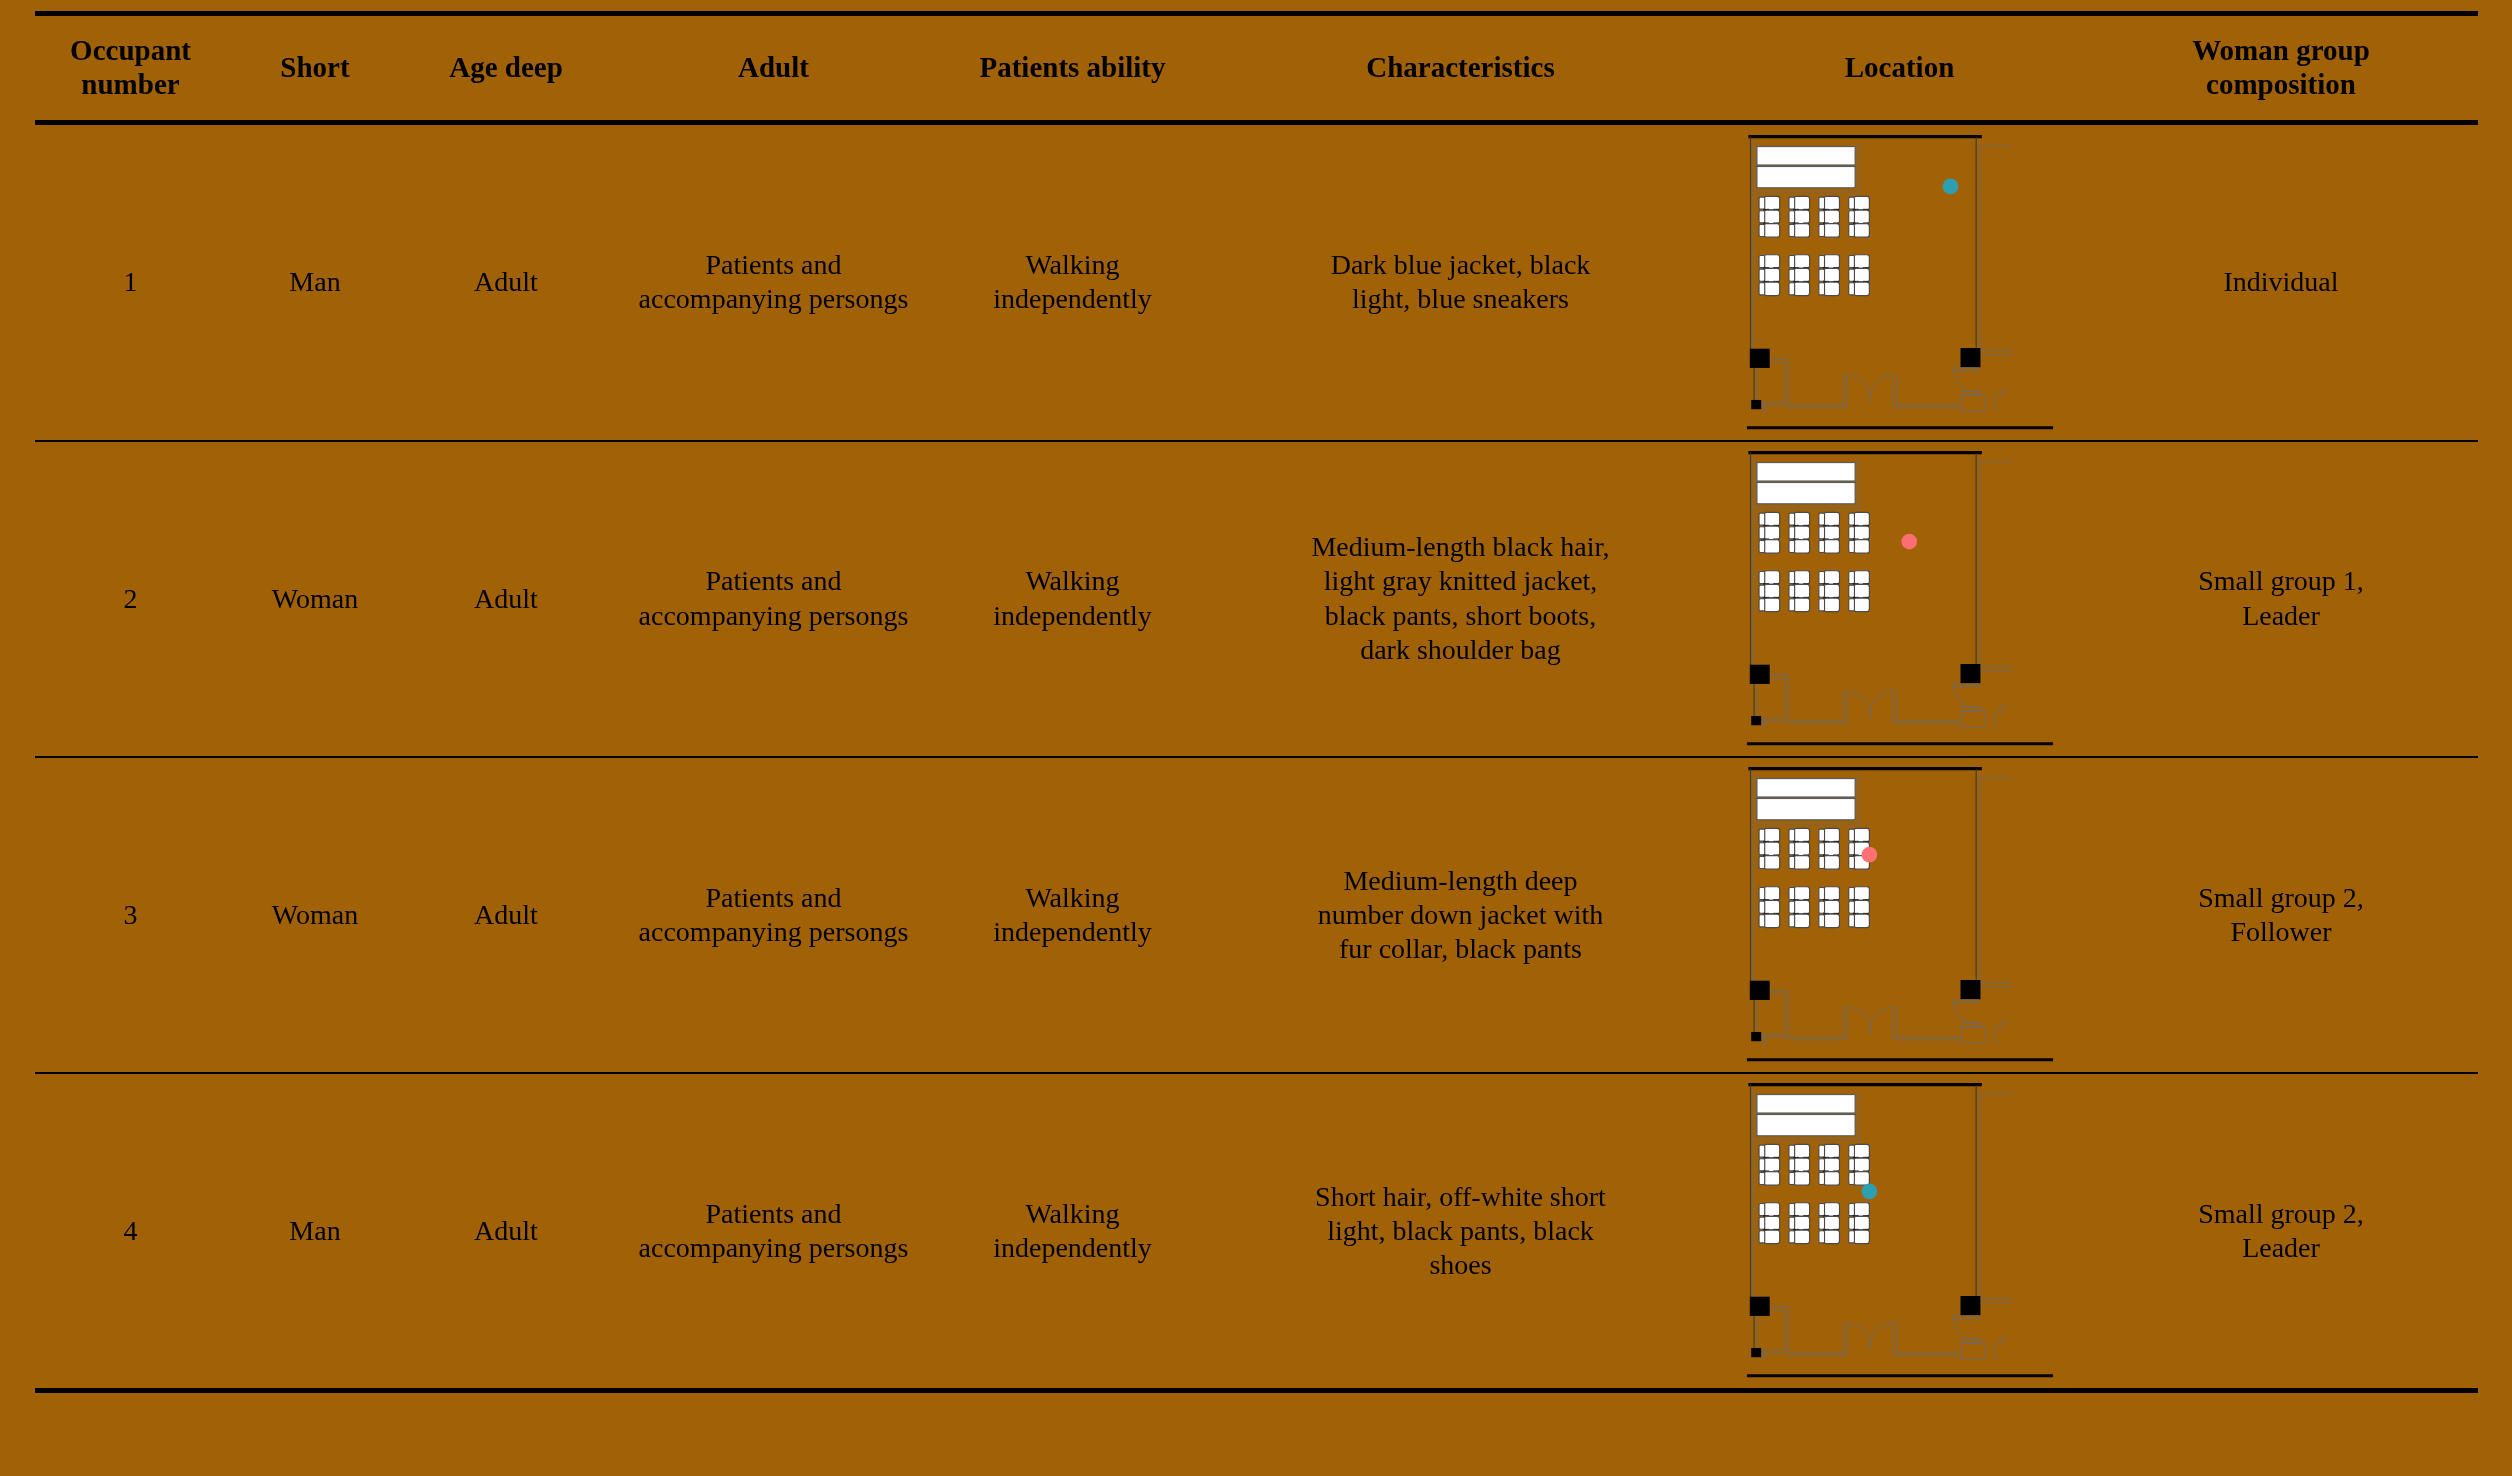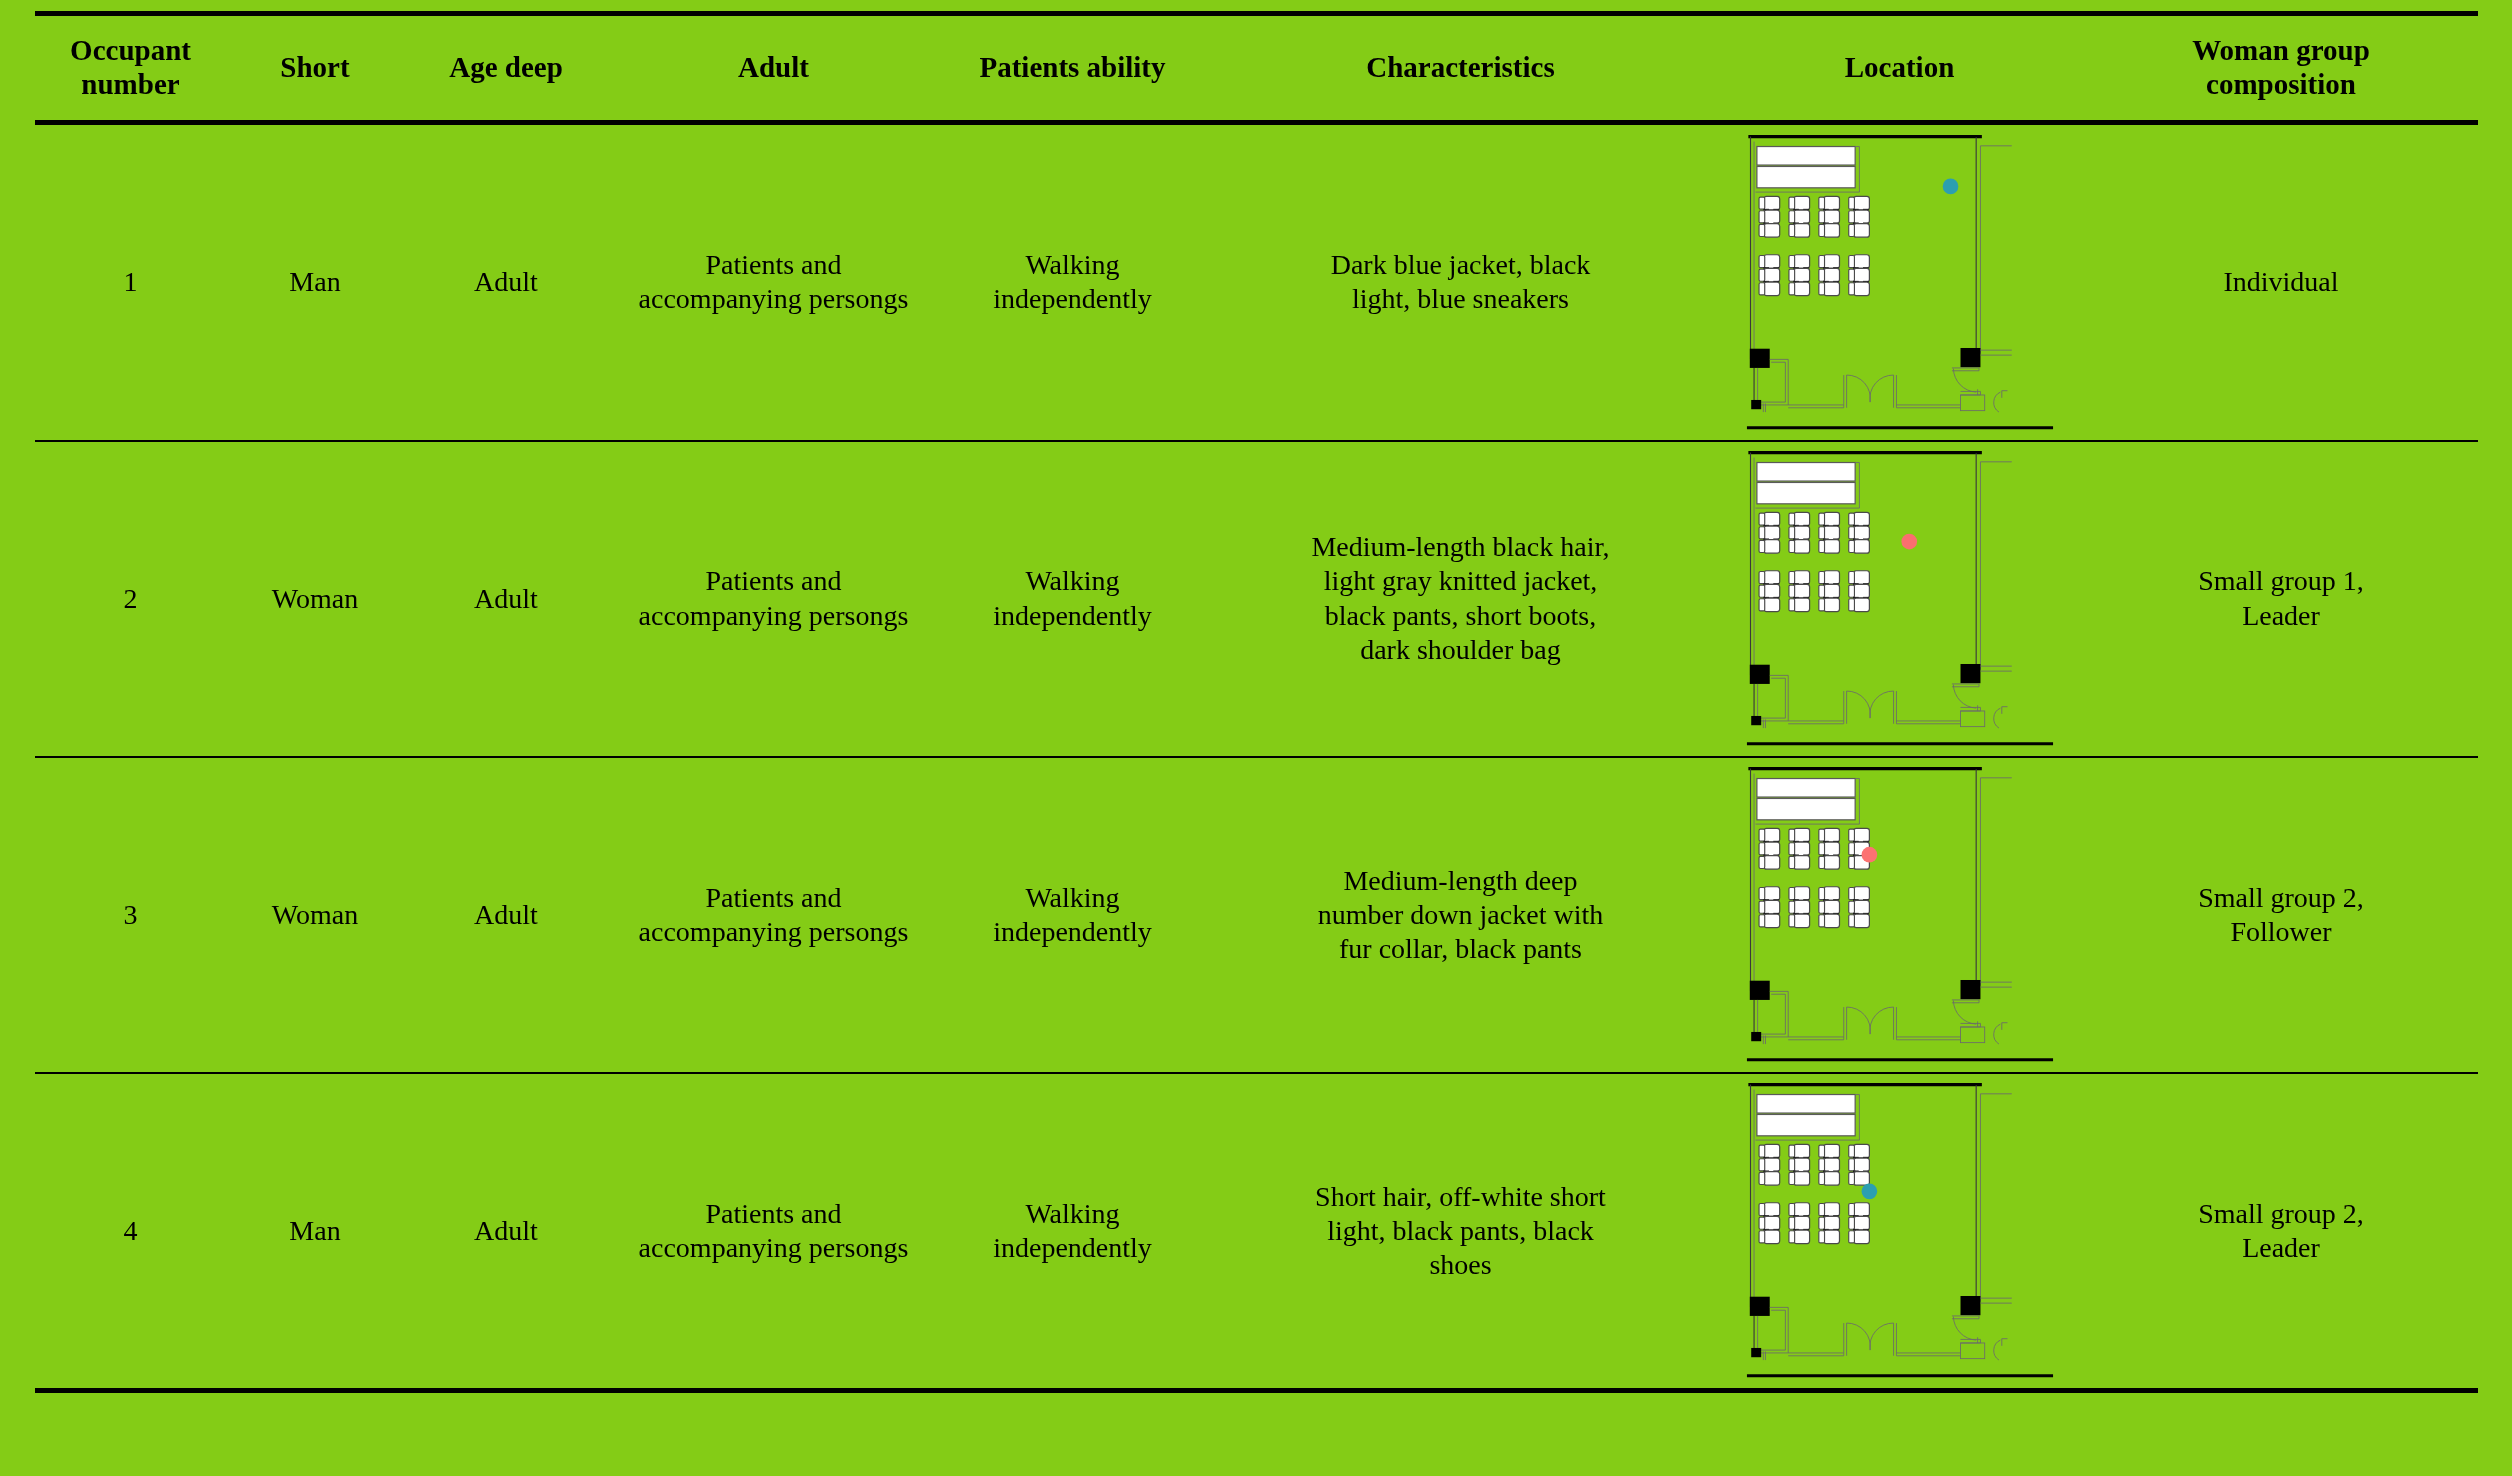--- a/index.html
+++ b/index.html
@@ -11,21 +11,21 @@
     width: 2512px;
     height: 1476px;
     font-family: "Liberation Serif", "DejaVu Serif", serif;
     color: #000000;
     overflow: hidden;
   }
   #sheet {
     position: relative;
     width: 2512px;
     height: 1476px;
-    background: #84cc16;
+    background: #a16207;
   }
   table.occ {
     position: absolute;
     left: 35px;
     top: 11.4px;
     width: 2442px;
     border-collapse: collapse;
     table-layout: fixed;
   }
   table.occ thead th {

